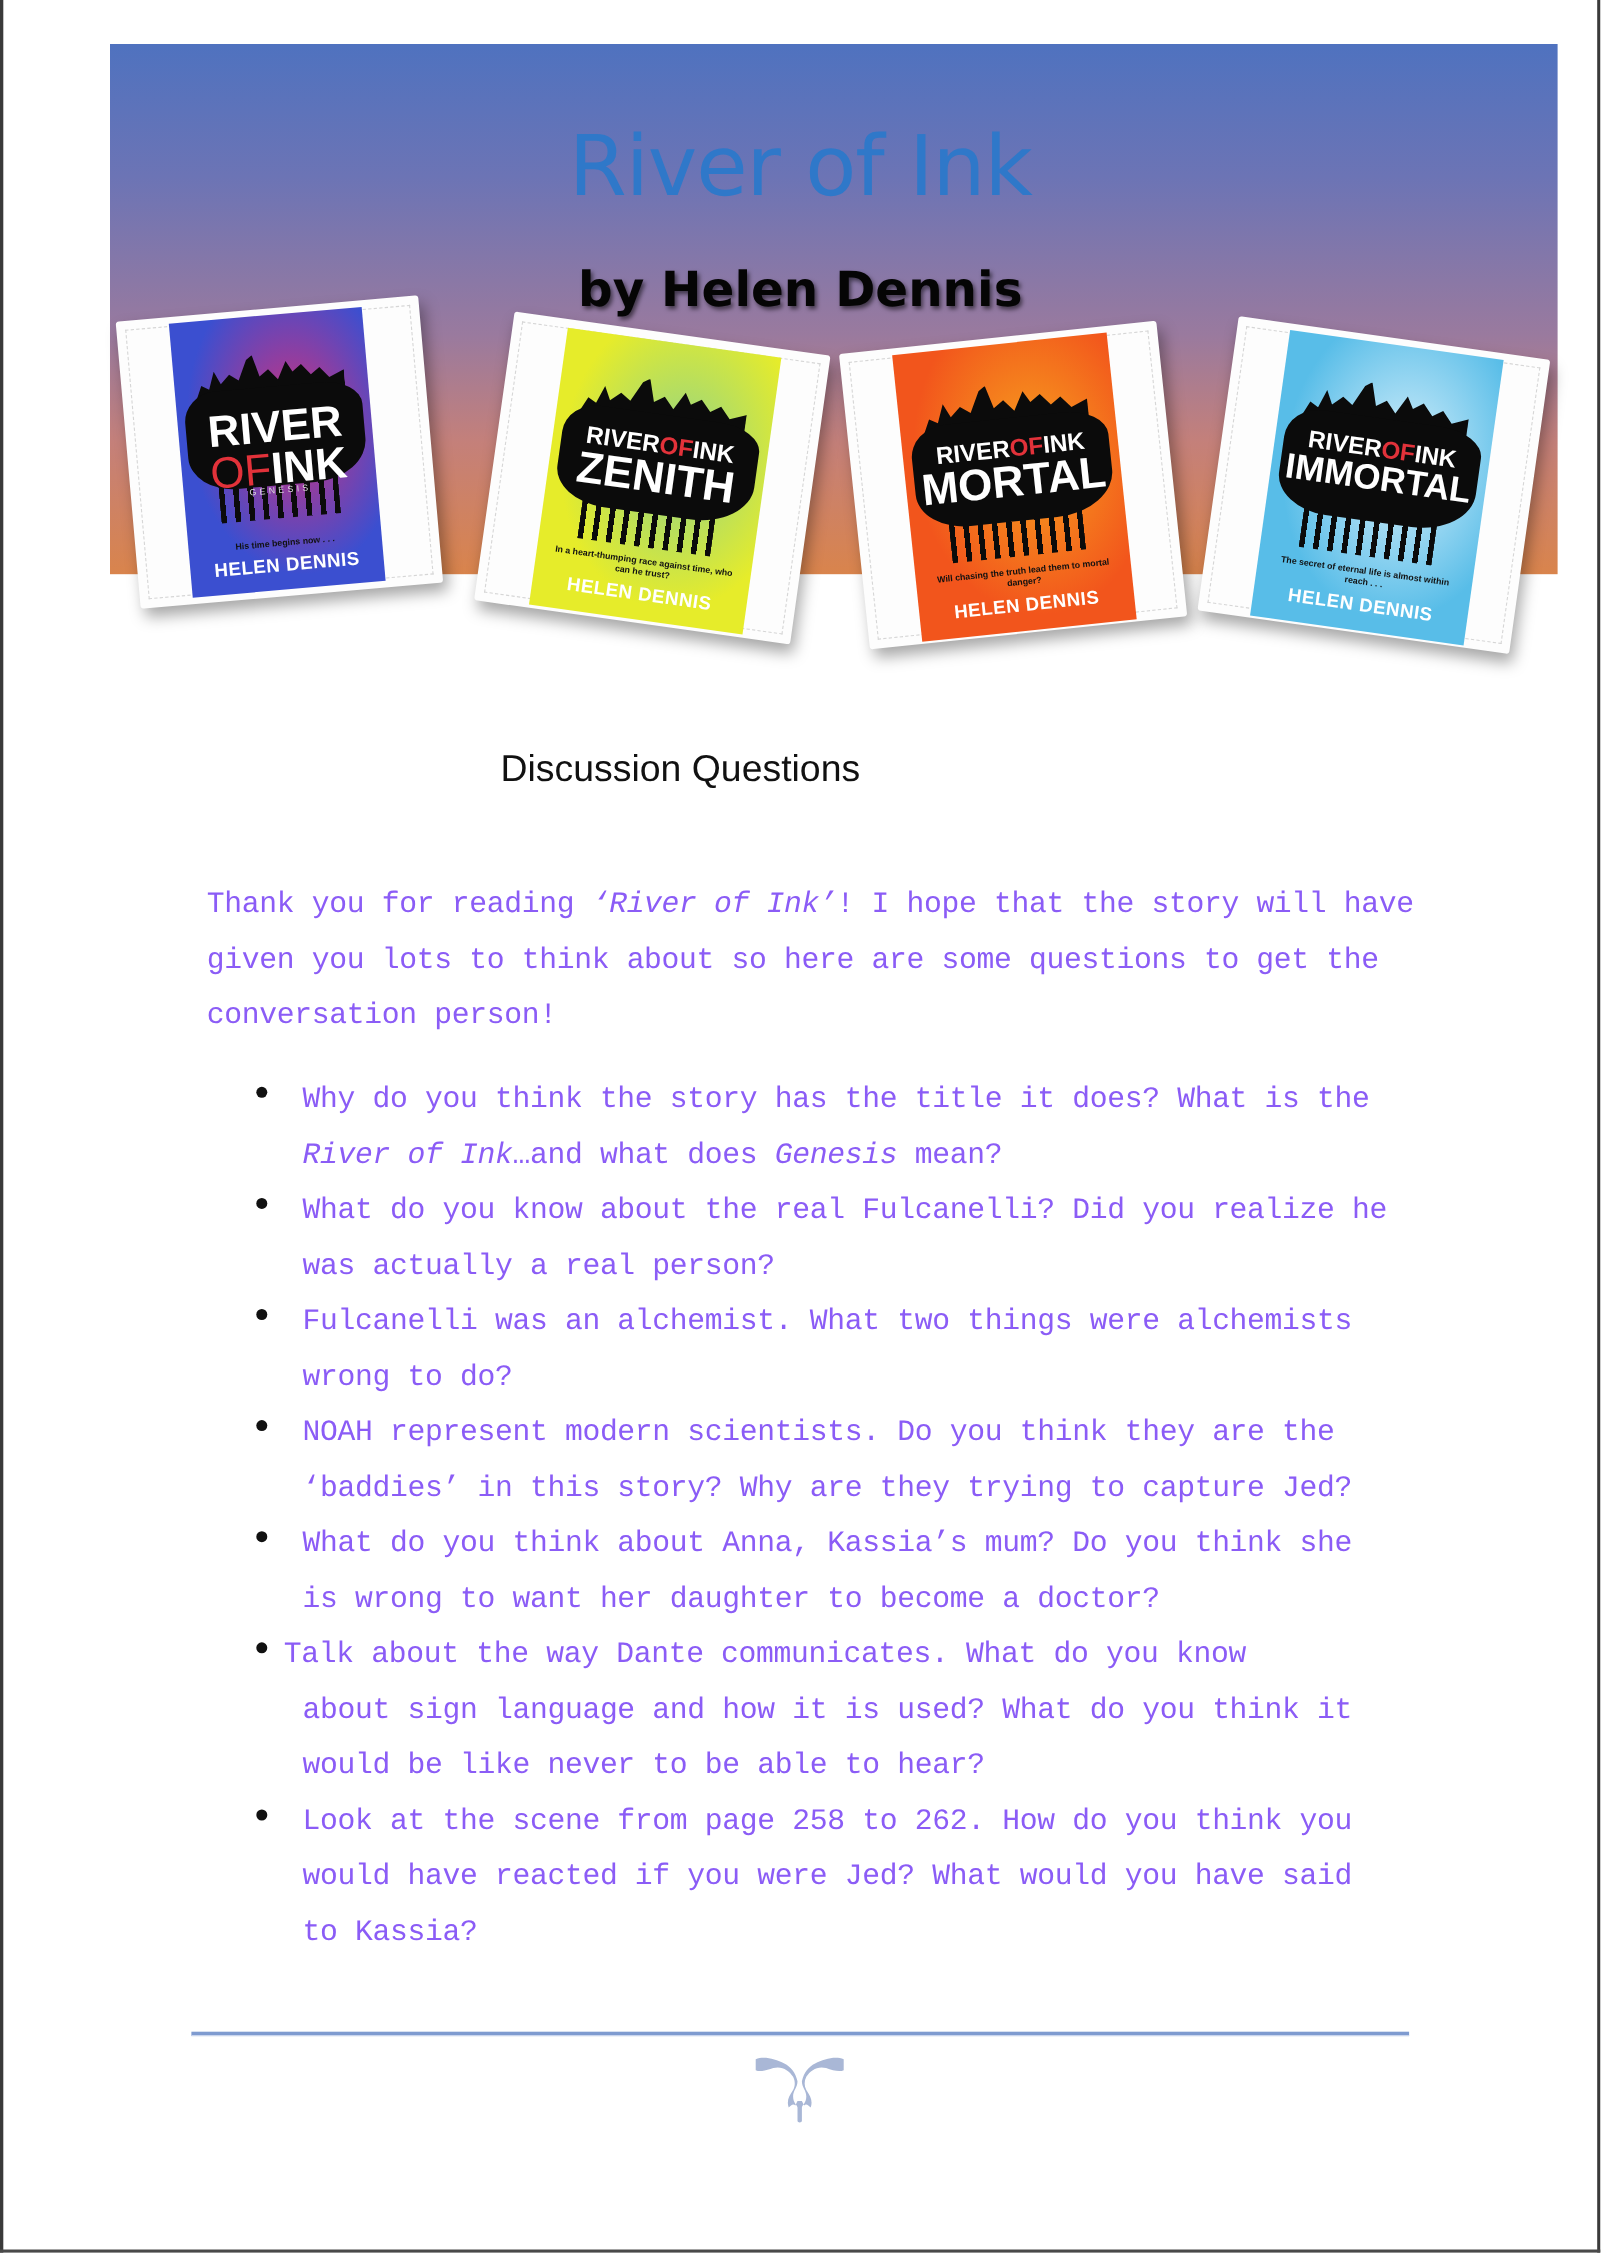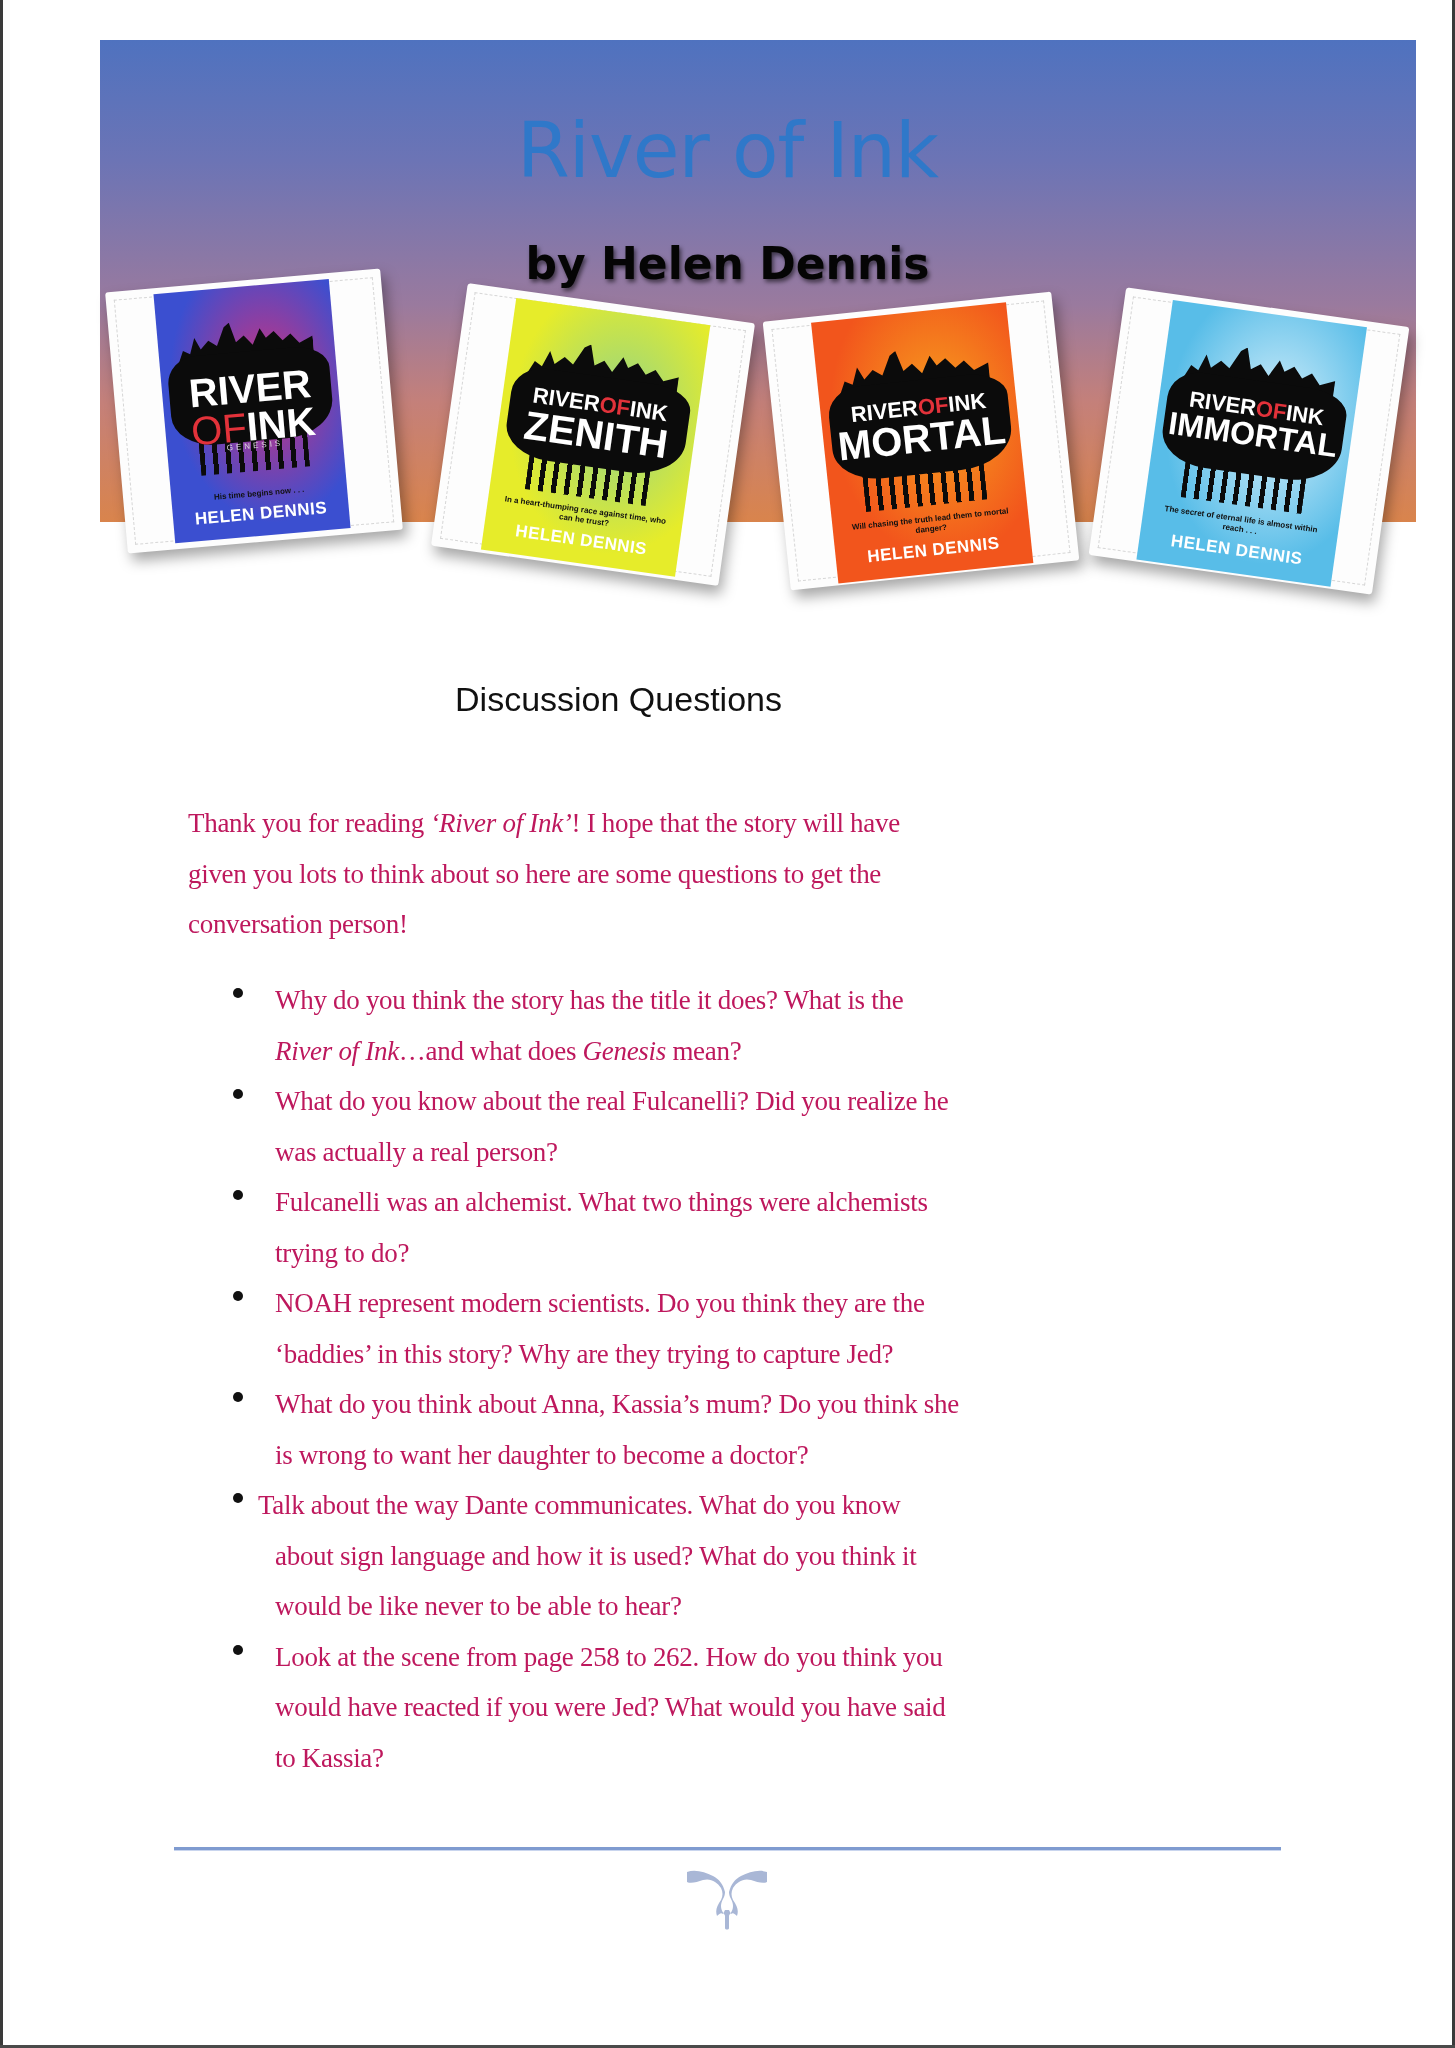--- a/index.html
+++ b/index.html
@@ -74,21 +74,21 @@
     font-family: "Liberation Sans", sans-serif; font-weight: bold; font-size: 17px; color: #fff;
     letter-spacing: 0.5px;
   }
 
   .heading {
     position: absolute; left: 0; top: 678px; width: 1237px; text-align: center;
     font-family: "Liberation Sans", sans-serif; font-size: 34px; line-height: 42px; color: #111;
   }
   .line {
     position: absolute; white-space: nowrap;
-    font-family: Liberation Serif, serif; font-size: 27px; line-height: 34px; color: #be185d;
+    font-family: Liberation Mono, monospace; font-size: 27px; line-height: 34px; color: #8b5cf6;
     letter-spacing: -0.3px;
   }
   .line i { font-style: italic; }
   .bullet {
     position: absolute; width: 10px; height: 10px; border-radius: 50%; background: #111;
   }
   .footer-rule {
     position: absolute; left: 174px; top: 1847px; width: 1107px; height: 3px;
     background: #7f9bd0; border-bottom: 1px solid #c9d5ee;
   }
@@ -175,21 +175,21 @@
       <div class="line" style="left: 275px; top: 1033.5px;"><i>River of Ink</i><span>…and what does </span><i>Genesis</i><span> mean?</span></div>
     </div>
     <div>
       <div class="bullet" style="left: 233px; top: 1089px;"></div>
       <div class="line" style="left: 275px; top: 1084px;"><span>What do you know about the real Fulcanelli? Did you realize he</span></div>
       <div class="line" style="left: 275px; top: 1134.5px;"><span>was actually a real person?</span></div>
     </div>
     <div>
       <div class="bullet" style="left: 233px; top: 1190px;"></div>
       <div class="line" style="left: 275px; top: 1185px;"><span>Fulcanelli was an alchemist. What two things were alchemists</span></div>
-      <div class="line" style="left: 275px; top: 1235.5px;"><span>trying to do?</span></div>
+      <div class="line" style="left: 275px; top: 1235.5px;"><span>wrong to do?</span></div>
     </div>
     <div>
       <div class="bullet" style="left: 233px; top: 1291px;"></div>
       <div class="line" style="left: 275px; top: 1286px;"><span>NOAH represent modern scientists. Do you think they are the</span></div>
       <div class="line" style="left: 275px; top: 1336.5px;"><span>‘baddies’ in this story? Why are they trying to capture Jed?</span></div>
     </div>
     <div>
       <div class="bullet" style="left: 233px; top: 1392px;"></div>
       <div class="line" style="left: 275px; top: 1387px;"><span>What do you think about Anna, Kassia’s mum? Do you think she</span></div>
       <div class="line" style="left: 275px; top: 1437.5px;"><span>is wrong to want her daughter to become a doctor?</span></div>

